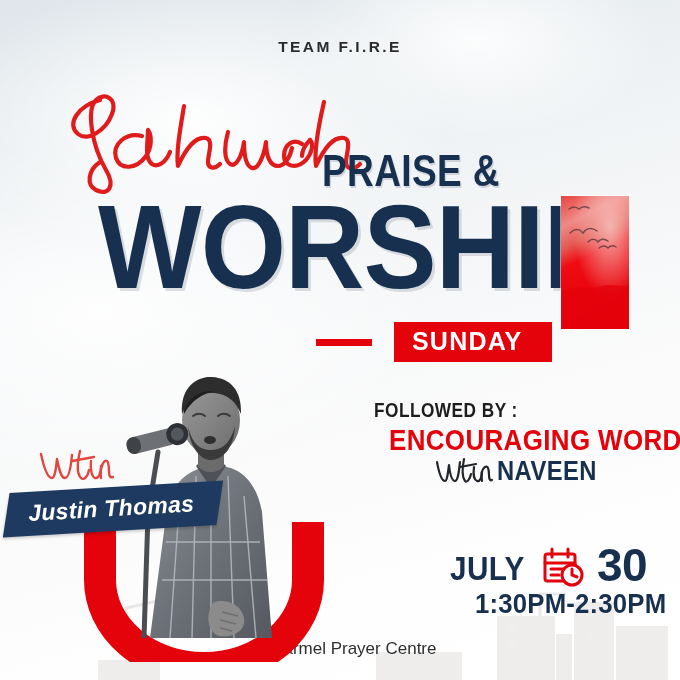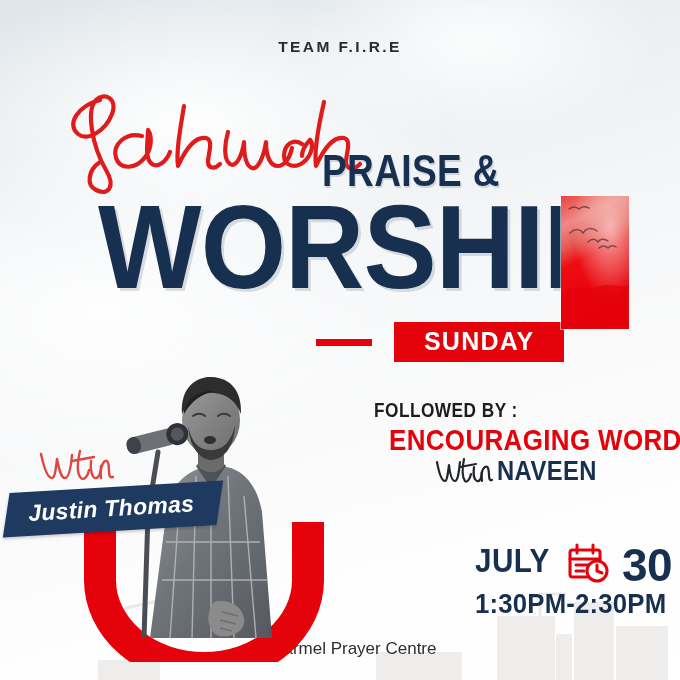--- a/index.html
+++ b/index.html
@@ -51,21 +51,21 @@
     text-shadow:3px 3px 0 rgba(120,130,145,.25);
     white-space:nowrap;
   }
 
   
   .sunday-row{position:absolute;left:316px;top:322px;display:flex;align-items:center;}
   .sunday-dash{width:56px;height:7px;background:#e4020b;margin-right:22px;}
   .sunday-badge{
     background:#e4020b;color:#ffffff;
     font-size:25px;font-weight:bold;letter-spacing:1.2px;
-    padding:7px 30px 8px 30px;line-height:1;
+    padding:7px 30px 8px 18px;line-height:1;
   }
 
   
   .birdpanel{
     position:absolute;left:561px;top:196px;width:68px;height:133px;
     box-shadow:0 0 0 1px rgba(255,255,255,.55);
     overflow:hidden;
   }
 
   
@@ -81,21 +81,21 @@
   }
   .withnaveen{position:absolute;left:434px;top:455px;display:flex;align-items:flex-start;}
   .withnaveen .scriptwith{width:60px;height:34px;}
   .naveen{
     font-size:28px;font-weight:bold;color:#17304f;letter-spacing:.5px;
     transform:scaleX(.85);transform-origin:left bottom;
     margin-left:3px;margin-bottom:1px;white-space:nowrap;
   }
 
   
-  .dateline{position:absolute;left:475px;top:542px;display:flex;align-items:flex-start;}
+  .dateline{position:absolute;left:450px;top:542px;display:flex;align-items:flex-end;}
   .july{
     font-size:33px;font-weight:bold;color:#17304f;letter-spacing:.4px;
     transform:scaleX(.9);transform-origin:left center;
   }
   .calicon{width:44px;height:42px;margin:0 4px 0 8px;}
   .daynum{
     font-size:46px;font-weight:bold;color:#17304f;letter-spacing:-.5px;
     margin-left:8px;line-height:1;
   }
   .timeline{

